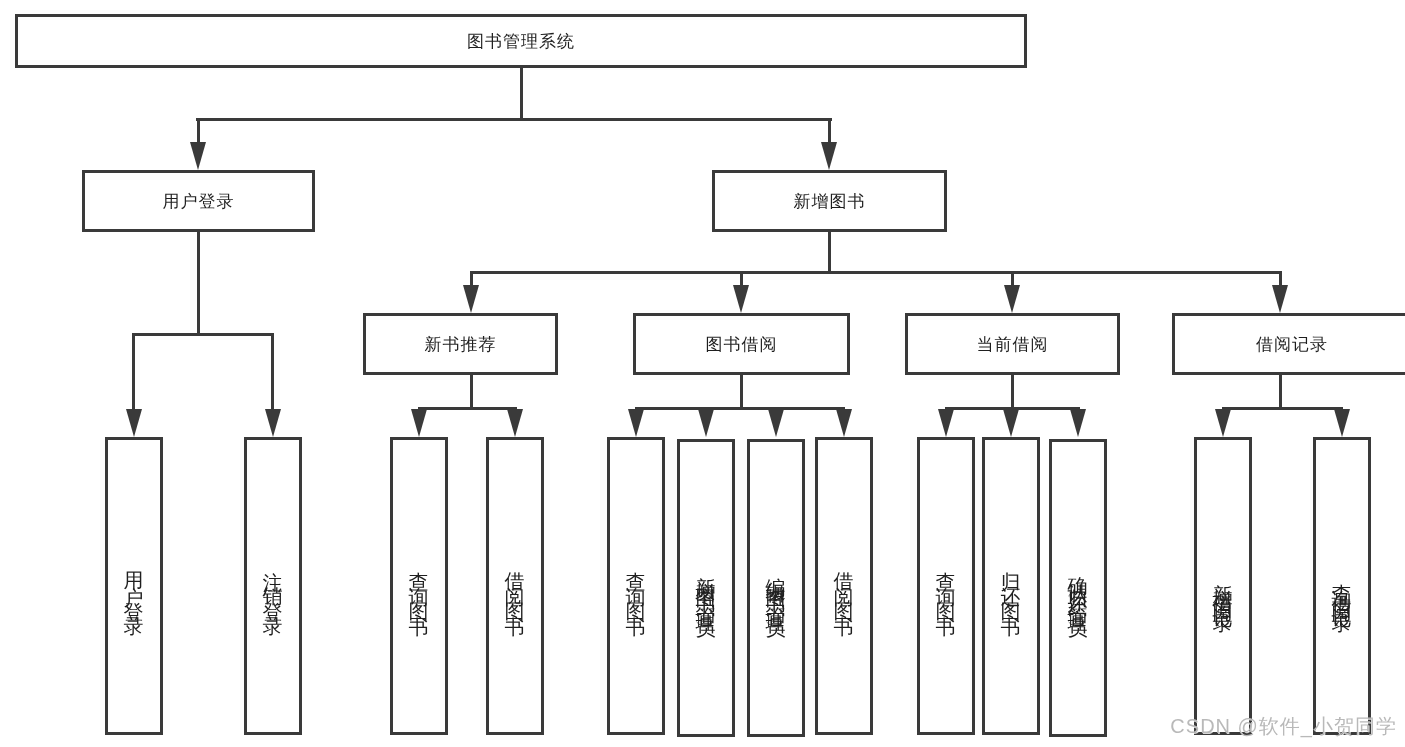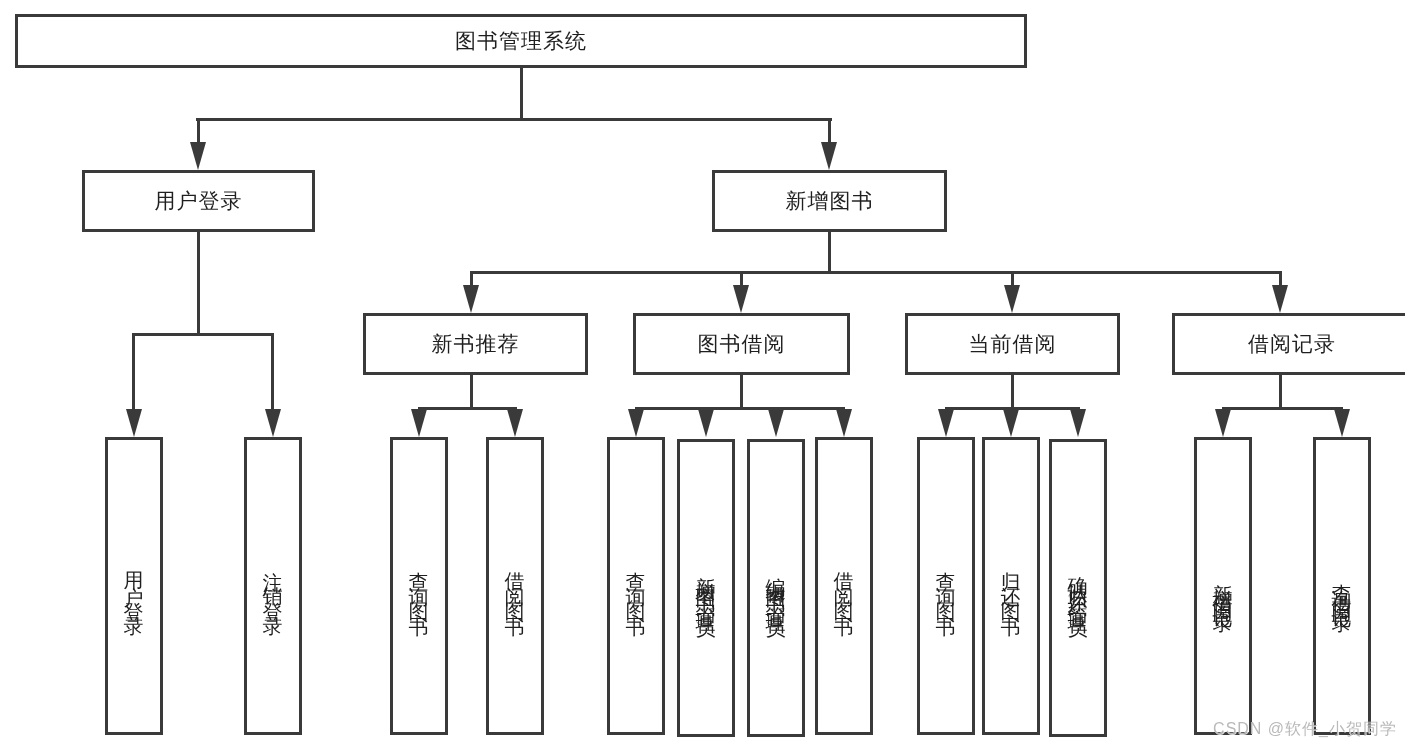--- a/index.html
+++ b/index.html
@@ -5,35 +5,35 @@
   html,body { margin:0; padding:0; background:#fff; }
   #canvas {
     position:relative; width:1405px; height:747px; background:#fff;
     font-family:"Liberation Sans","DejaVu Sans",sans-serif; overflow:hidden;
   }
   .box {
     position:absolute; box-sizing:border-box;
     border:3px solid #3a3a3a; background:#fff; color:#1f1f1f;
     display:flex; align-items:center; justify-content:center;
   }
-  .hbox { font-size:21px; letter-spacing:1px; }
+  .hbox { font-size:17px; letter-spacing:1px; }
   .vbox {
     writing-mode:vertical-rl; text-orientation:mixed;
     font-size:20px; letter-spacing:6px; line-height:1;
   }
   .vbox.short { letter-spacing:15px; }
   .line { position:absolute; background:#3a3a3a; }
   .arrow {
     position:absolute; width:0; height:0;
     border-left:8px solid transparent; border-right:8px solid transparent;
     border-top:28px solid #3a3a3a;
   }
   .watermark {
     position:absolute; right:8px; bottom:7px;
-    font-size:16px; color:#b9b9b9; letter-spacing:1px; z-index:5;
+    font-size:20px; color:#b9b9b9; letter-spacing:1px; z-index:5;
     text-shadow:1px 1px 0 rgba(255,255,255,0.8);
     text-align:center;
   }
 </style>
 </head>
 <body>
 
 <div id="canvas">
 
   <div class="box hbox" style="left:15px;top:14px;width:1012px;height:54px">图书管理系统</div>
@@ -59,21 +59,21 @@
   <div class="line" style="left:470px;top:271px;width:811px;height:3px"></div>
   <div class="line" style="left:470px;top:271px;width:3px;height:16px"></div>
   <div class="arrow" style="left:463px;top:285px"></div>
   <div class="line" style="left:740px;top:271px;width:3px;height:16px"></div>
   <div class="arrow" style="left:733px;top:285px"></div>
   <div class="line" style="left:1011px;top:271px;width:3px;height:16px"></div>
   <div class="arrow" style="left:1004px;top:285px"></div>
   <div class="line" style="left:1279px;top:271px;width:3px;height:16px"></div>
   <div class="arrow" style="left:1272px;top:285px"></div>
 
-  <div class="box hbox" style="left:363px;top:313px;width:225px;height:62px">新书推荐</div>
+  <div class="box hbox" style="left:363px;top:313px;width:195px;height:62px">新书推荐</div>
   <div class="box hbox" style="left:905px;top:313px;width:215px;height:62px">当前借阅</div>
   <div class="box hbox" style="left:633px;top:313px;width:217px;height:62px">图书借阅</div>
   <div class="box hbox" style="left:1172px;top:313px;width:240px;height:62px">借阅记录</div>
 
   <div class="line" style="left:470px;top:375px;width:3px;height:35px"></div>
   <div class="line" style="left:418px;top:407px;width:99px;height:3px"></div>
   <div class="arrow" style="left:411px;top:409px"></div>
   <div class="arrow" style="left:507px;top:409px"></div>
 
   <div class="line" style="left:740px;top:375px;width:3px;height:35px"></div>

